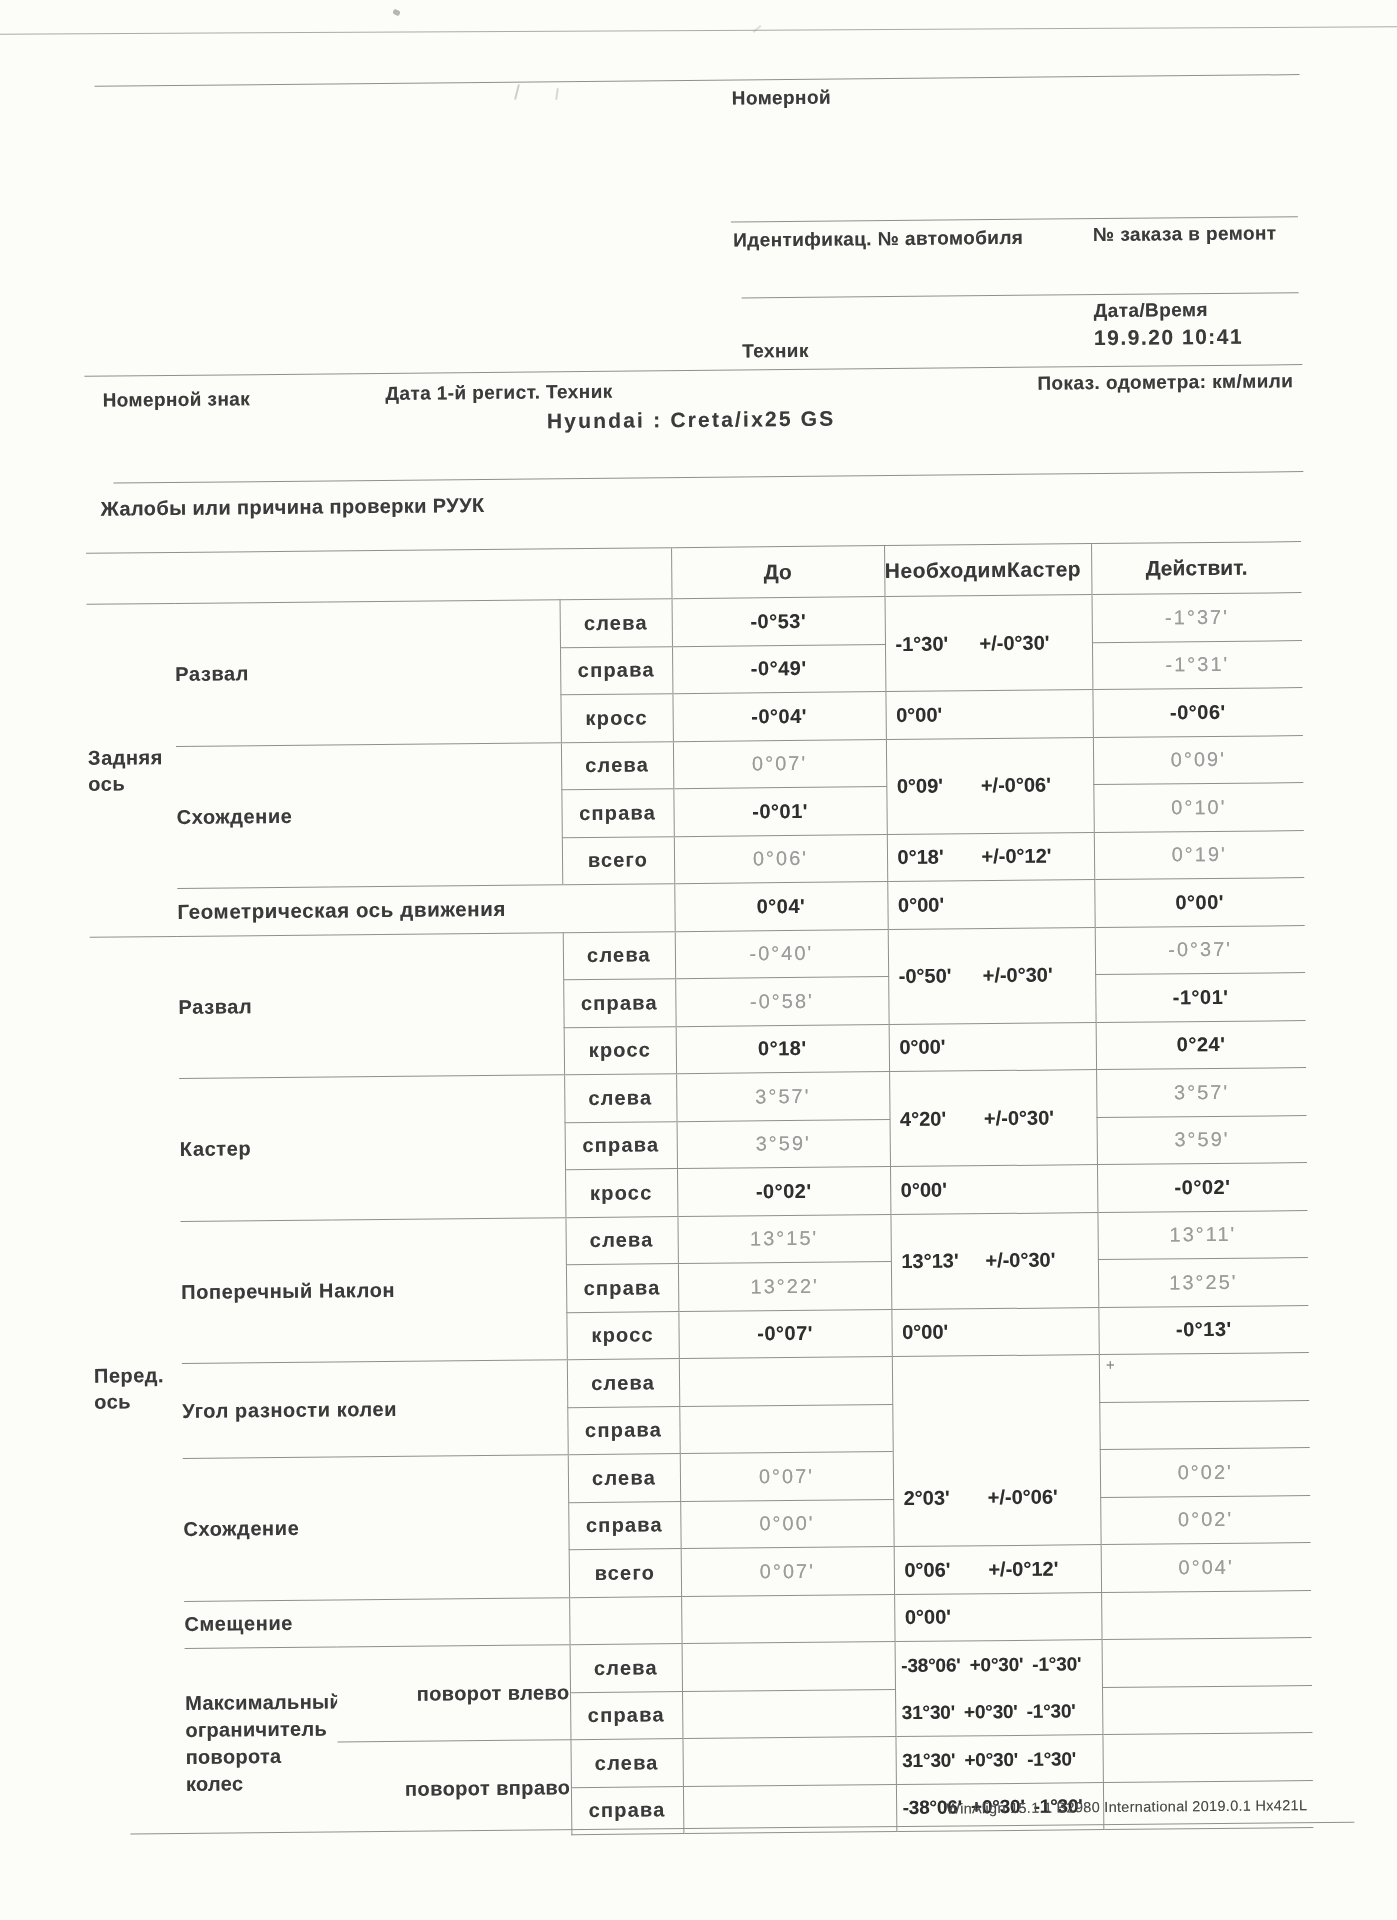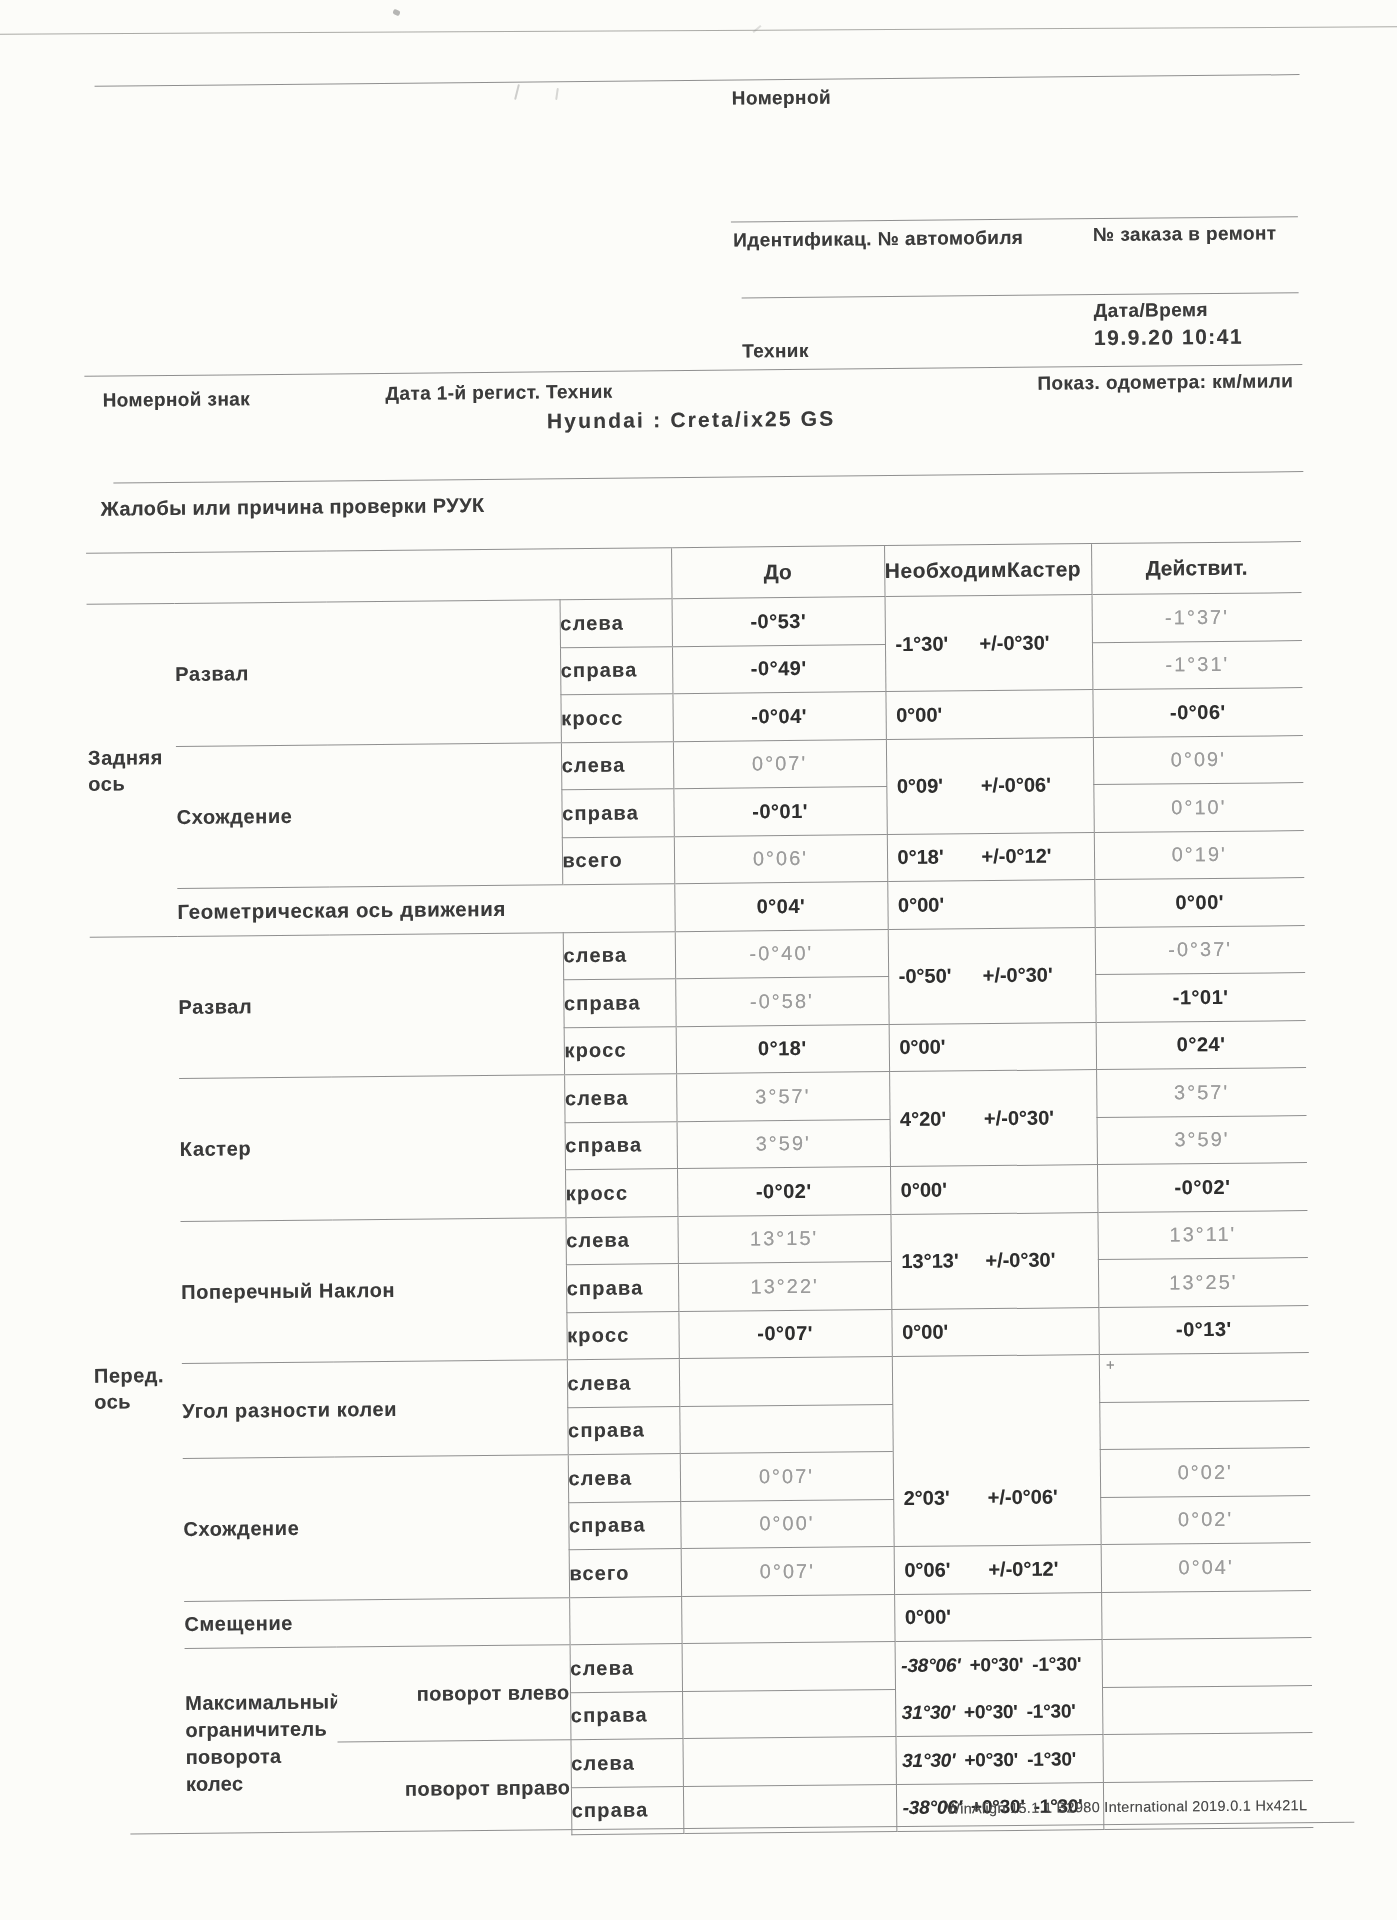--- a/index.html
+++ b/index.html
@@ -23,34 +23,34 @@
     text-shadow:0 0 .5px rgba(70,70,70,.4);}
   #align tr{height:46.5px;}
   #align tr.hrow{height:51px;}
   .bT{border-top:1.5px solid #8f8f8f;}
   .bB{border-bottom:1.5px solid #8f8f8f;}
   .vL{border-left:1.5px solid #8f8f8f;}
   .vS{border-left:1.5px solid #8f8f8f;}
   .hdr{font-weight:700;font-size:21px;color:#383838;}
   .cc{text-align:center;}
   .reqhdr{white-space:nowrap;letter-spacing:.5px;padding-left:2px;}
-  .sub{font-weight:700;padding-left:12px;letter-spacing:1.2px;color:#3a3a3a;}
+  .sub{font-weight:700;padding-left:12px;letter-spacing:1.2px;color:#3a3a3a;text-align:center;}
   .lab{font-weight:700;padding-left:42px;letter-spacing:.6px;color:#3a3a3a;}
   .thr{font-size:20.5px;}
   .val{text-align:center;font-weight:700;color:#2e2e2e;letter-spacing:.5px;}
   .g{font-weight:400;color:#9c9c9c;letter-spacing:2px;text-shadow:none;}
   .axle{vertical-align:top;font-weight:700;padding-left:20px;line-height:26px;
         letter-spacing:.5px;color:#3a3a3a;white-space:normal;}
   .axr{padding-top:132px;}
   .axf{padding-top:226px;}
   .req .r1{display:inline-block;min-width:84px;padding-left:10px;font-weight:700;color:#2e2e2e;}
   .req .r2{font-weight:700;color:#2e2e2e;margin-top:24px;}
   .req3{white-space:nowrap;}
   .req3 span{font-weight:700;color:#2e2e2e;font-size:19px;letter-spacing:-.2px;margin-left:9px;}
-  .req3 span:first-child{margin-left:6px;min-width:0;padding-left:0;font-style:italic;}
+  .req3 span:first-child{margin-left:6px;min-width:0;padding-left:0;}
   .lock{font-weight:700;padding-left:24px;line-height:27px;letter-spacing:.3px;
         white-space:normal;vertical-align:middle;color:#3a3a3a;}
   .turn{font-weight:700;text-align:right;padding-right:1px;letter-spacing:.4px;color:#3a3a3a;}
   .artifact{position:absolute;}
 </style>
 </head>
 <body>
 
 <div id="shot">
 

